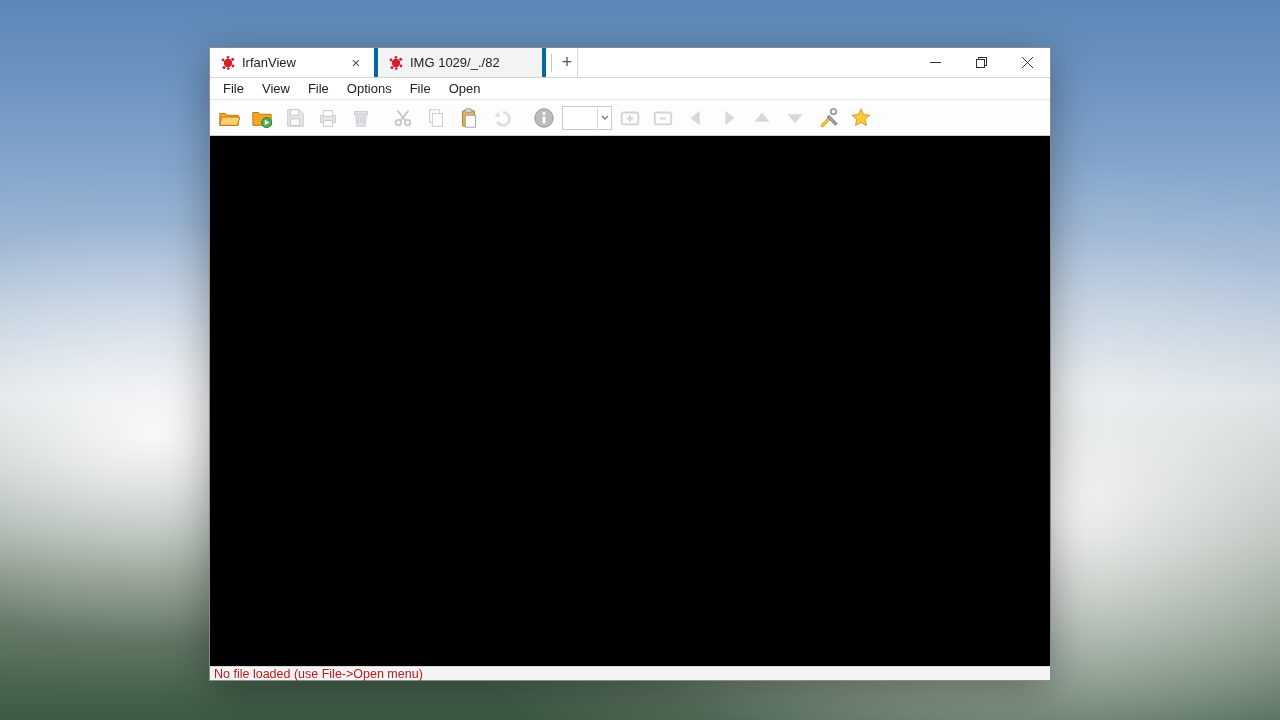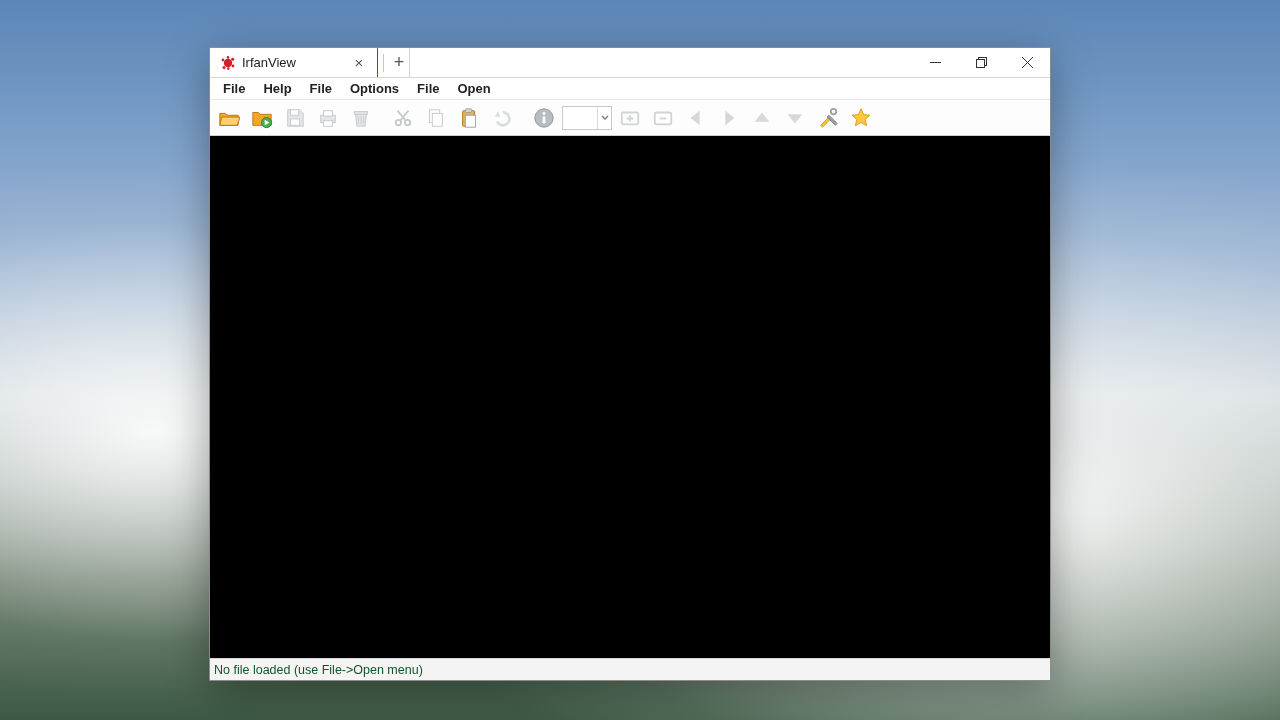--- a/index.html
+++ b/index.html
@@ -14,49 +14,49 @@
   .window {
     position: absolute; left: 209px; top: 47px; width: 842px; height: 634px;
     background: #fff; border: 1px solid #8c8c8c; box-shadow: 0 10px 40px rgba(0,0,0,.35);
     display: flex; flex-direction: column;
   }
   
   .titlebar { height: 30px; background: #fff; display: flex; align-items: stretch; border-bottom: 1px solid #d6d6d6; }
   .tabs { display: flex; align-items: stretch; flex: 1; }
   .tab {
     display: flex; align-items: center; gap: 6px; padding: 0 10px; min-width: 168px;
-    border-right: 1px solid #0369a1; position: relative; cursor: default;
+    border-right: 4px solid #0369a1; position: relative; cursor: default;
   }
   .tab.inactive { background: #f3f3f3; }
   .tab .label { flex: 1; white-space: nowrap; overflow: hidden; text-overflow: ellipsis; }
   .tab .close { width: 16px; text-align: center; color: #555; font-size: 15px; line-height: 1; cursor: pointer; }
   .newtab { width: 32px; display:flex; align-items:center; justify-content:center; color:#555; font-size:18px; cursor:pointer; border-right:1px solid #d6d6d6; }
   .newtab .divider { width:1px; height:18px; background:#c6c6c6; margin-right:10px;}
   .winbtns { display:flex; }
   .winbtn { width: 46px; display:flex; align-items:center; justify-content:center; color:#333; cursor:pointer; }
   .winbtn svg { width:11px; height:11px; }
   
   .appicon { width:16px; height:16px; position:relative; }
   .appicon svg { width:16px; height:16px; }
   
   .menubar { height: 22px; display:flex; align-items:center; padding: 0 4px; background:#fff; border-bottom:1px solid #e6e6e6; }
-  .menuitem { padding: 0 9px; cursor: default; font-weight: bold; }
+  .menuitem { padding: 0 9px; cursor: default; }
   
   .toolbar { height: 36px; display:flex; align-items:center; gap:3px; padding: 2px 4px; background:#fdfdfd; border-bottom:1px solid #d0d0d0; }
   .tbtn { width:30px; height:30px; display:flex; align-items:center; justify-content:center; border-radius:3px; }
   .tbtn svg { width:22px; height:22px; }
   .tsep { width:6px; }
   .zoombox { width:50px; height:24px; border:1px solid #c9c9c9; background:#fff; display:flex; align-items:center; }
   .zoombox .inp { flex:1; height:100%; }
   .zoombox .dd { width:14px; height:100%; border-left:1px solid #dcdcdc; display:flex; align-items:center; justify-content:center; }
   .zoombox .dd svg{width:8px;height:8px;}
   
   .canvas { flex:1; background:#000; }
   
-  .statusbar { height:22px; background:#f4f4f4; border-top:1px solid #d6d6d6; display:flex; align-items:center; padding:0 4px; font-size:12.5px; color:#14532d; }
+  .statusbar { height:14px; background:#f4f4f4; border-top:1px solid #d6d6d6; display:flex; align-items:center; padding:0 4px; font-size:12.5px; color:#b91c1c; }
   
   .dim { opacity:.55; }
 </style>
 </head>
 <body>
 
 <div class="desktop">
   <div class="window">
 
     <div class="titlebar">
@@ -71,20 +71,36 @@
                   <circle cx="13" cy="11" r="1.4"></circle>
                   <circle cx="4" cy="12.5" r="1.5"></circle>
                   <circle cx="8" cy="2.4" r="1.3"></circle>
                   <circle cx="8.3" cy="13.6" r="1.3"></circle>
                 </g>
               </svg>
           </span>
           <span class="label">IrfanView</span>
           <span class="close">×</span>
         </div>
+        <div class="tab inactive">
+          <span class="appicon">
+            <svg viewBox="0 0 16 16">
+                <g fill="#d2202a">
+                  <circle cx="8" cy="8" r="4.2"></circle>
+                  <circle cx="3" cy="5" r="1.4"></circle>
+                  <circle cx="12.7" cy="4.2" r="1.5"></circle>
+                  <circle cx="13" cy="11" r="1.4"></circle>
+                  <circle cx="4" cy="12.5" r="1.5"></circle>
+                  <circle cx="8" cy="2.4" r="1.3"></circle>
+                  <circle cx="8.3" cy="13.6" r="1.3"></circle>
+                </g>
+              </svg>
+          </span>
+          <span class="label">IMG 1029/_./82</span>
+        </div>
         <div class="newtab">
           <span class="divider"></span>
           <span>+</span>
         </div>
       </div>
       <div class="winbtns">
         <div class="winbtn">
           <svg viewBox="0 0 11 11">
               <path d="M0 5.5 H11" stroke="currentColor" stroke-width="1"></path>
             </svg>
@@ -98,21 +114,21 @@
         <div class="winbtn close">
           <svg viewBox="0 0 11 11">
               <path d="M0 0 L11 11 M11 0 L0 11" stroke="currentColor" stroke-width="1"></path>
             </svg>
         </div>
       </div>
     </div>
 
     <div class="menubar">
       <div class="menuitem">File</div>
-      <div class="menuitem">Help</div>
+      <div class="menuitem">View</div>
       <div class="menuitem">File</div>
       <div class="menuitem">Options</div>
       <div class="menuitem">File</div>
       <div class="menuitem">Open</div>
     </div>
 
     <div class="toolbar">
       <div class="tbtn">
         <svg viewBox="0 0 24 24">
             <path fill="#f6a623" stroke="#b57412" d="M2 7h6l2 2h12v11H2z"></path>

